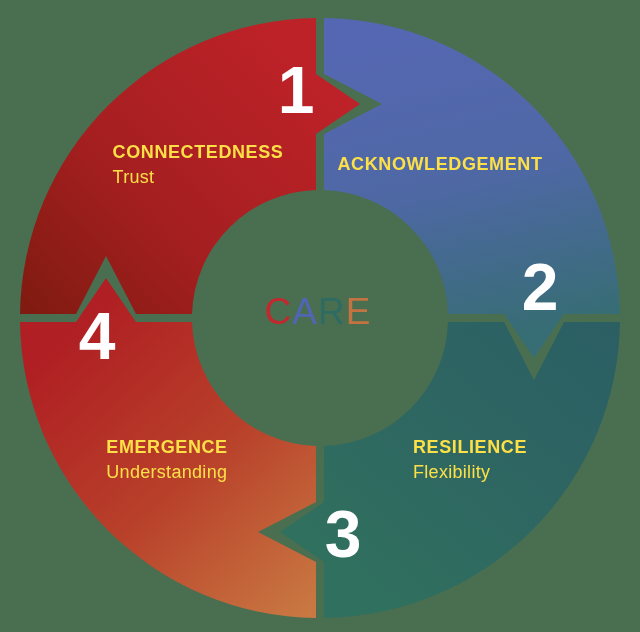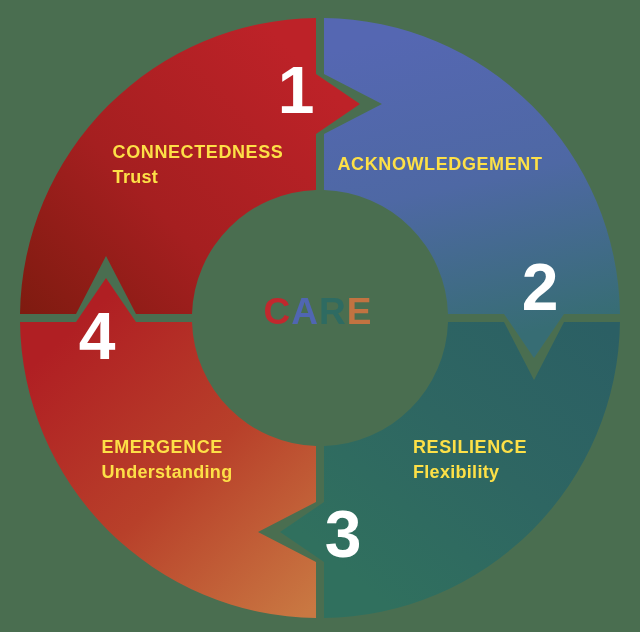--- a/index.html
+++ b/index.html
@@ -21,21 +21,21 @@
     white-space: nowrap;
   }
   .seg-title {
     font-size: 18px;
     font-weight: bold;
     letter-spacing: 0.6px;
     line-height: 26px;
   }
   .seg-subtitle {
     font-size: 18px;
-    font-weight: bold;
+    font-weight: normal;
     letter-spacing: 0.3px;
     line-height: 24px;
   }
   .label-q1 { left: 198px; top: 164px; }
   .label-q2 { left: 440px; top: 164px; }
   .label-q3 { left: 470px; top: 459px; }
   .label-q4 { left: 167px; top: 459px; }
 
   .seg-number {
     position: absolute;
@@ -48,21 +48,21 @@
   .num-1 { left: 296px; top: 90px; }
   .num-2 { left: 540px; top: 287px; }
   .num-3 { left: 343px; top: 534px; }
   .num-4 { left: 97px;  top: 336px; }
 
   .care-word {
     position: absolute;
     left: 318px; top: 311px;
     transform: translate(-50%, -50%);
     font-size: 37px;
-    font-weight: bold;
+    font-weight: normal;
     letter-spacing: 1px;
     line-height: 1;
     white-space: nowrap;
   }
 </style>
 </head>
 <body>
 
 <div class="stage" style="background-color: rgb(74, 110, 80);">
 

